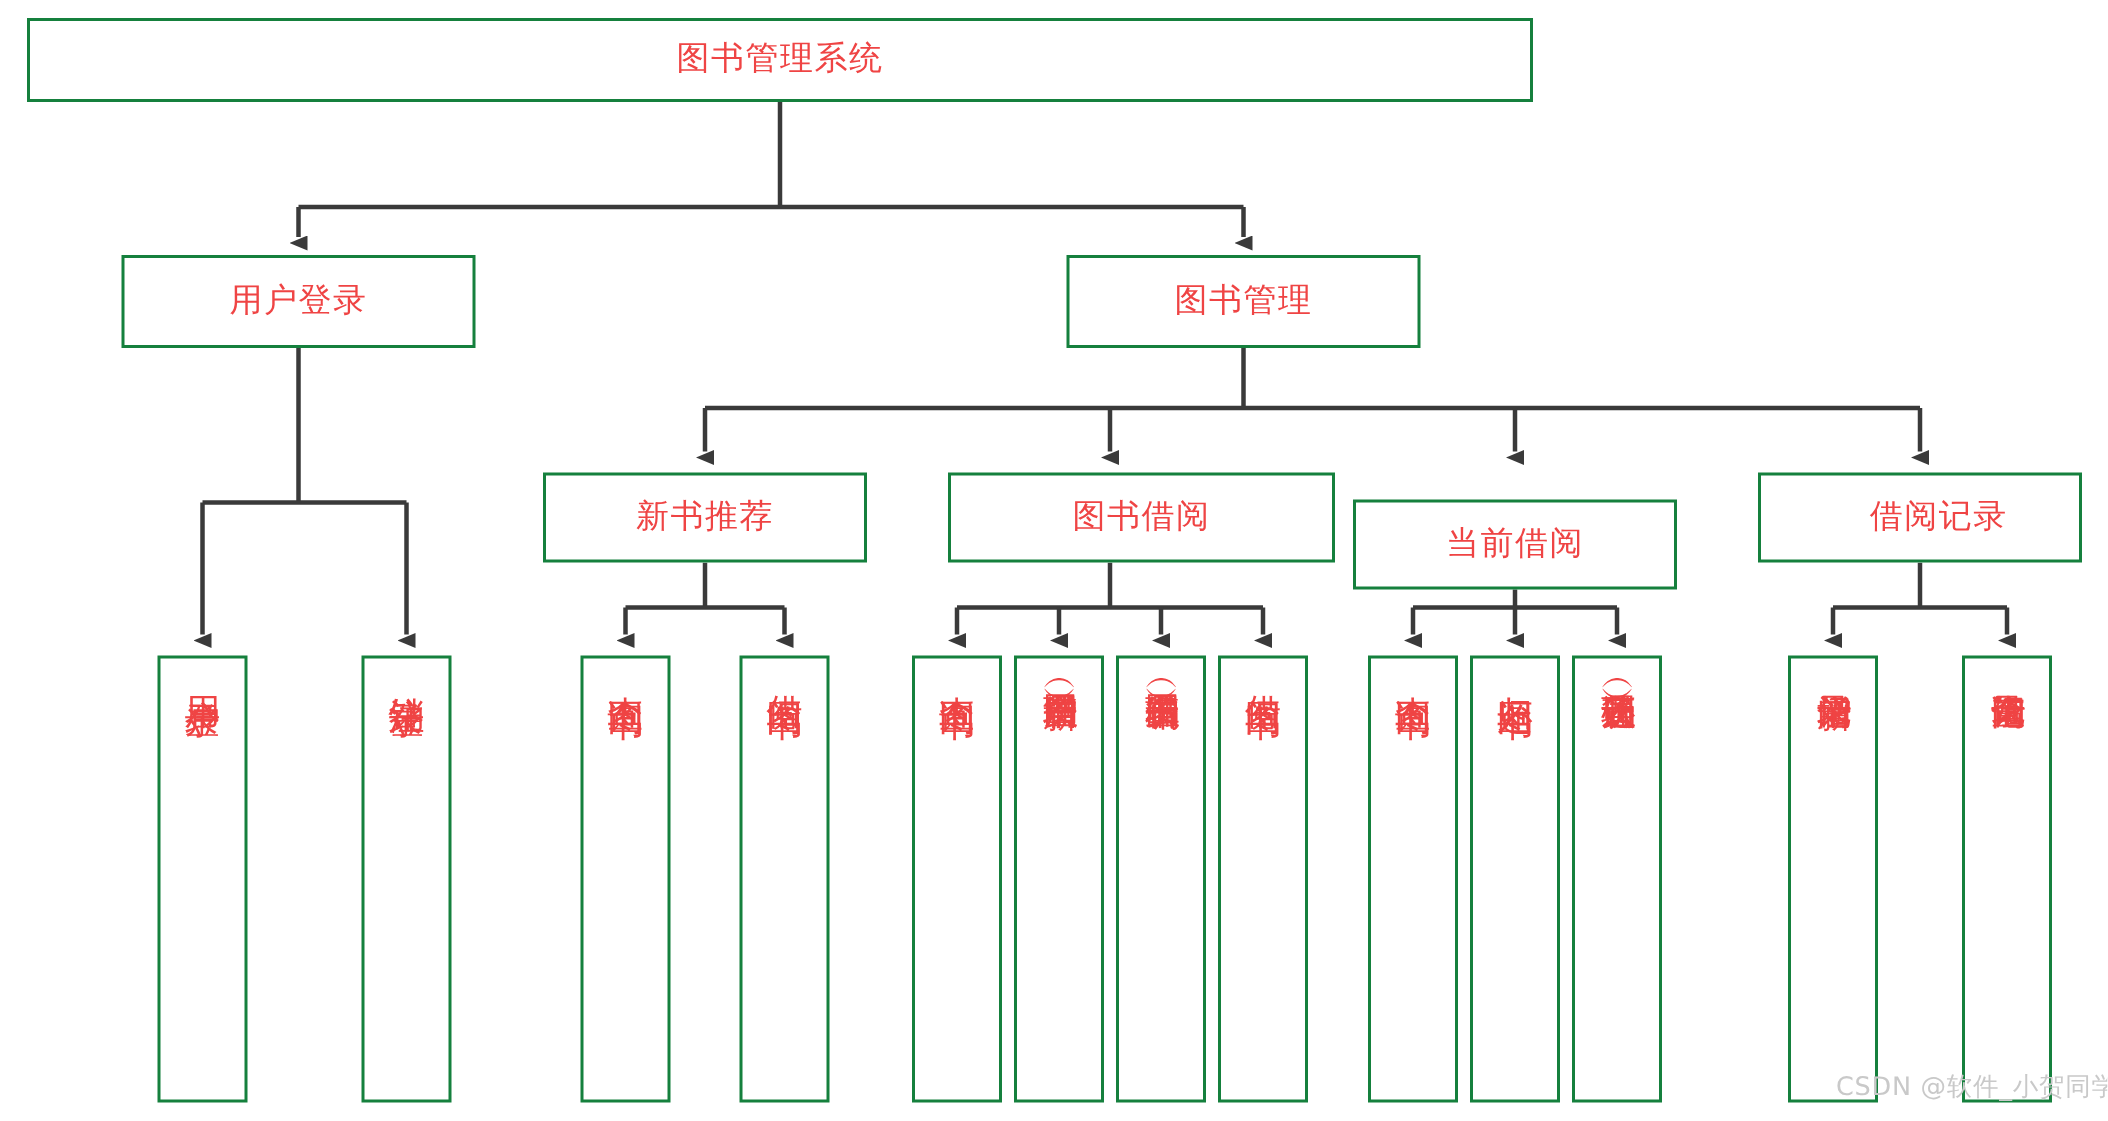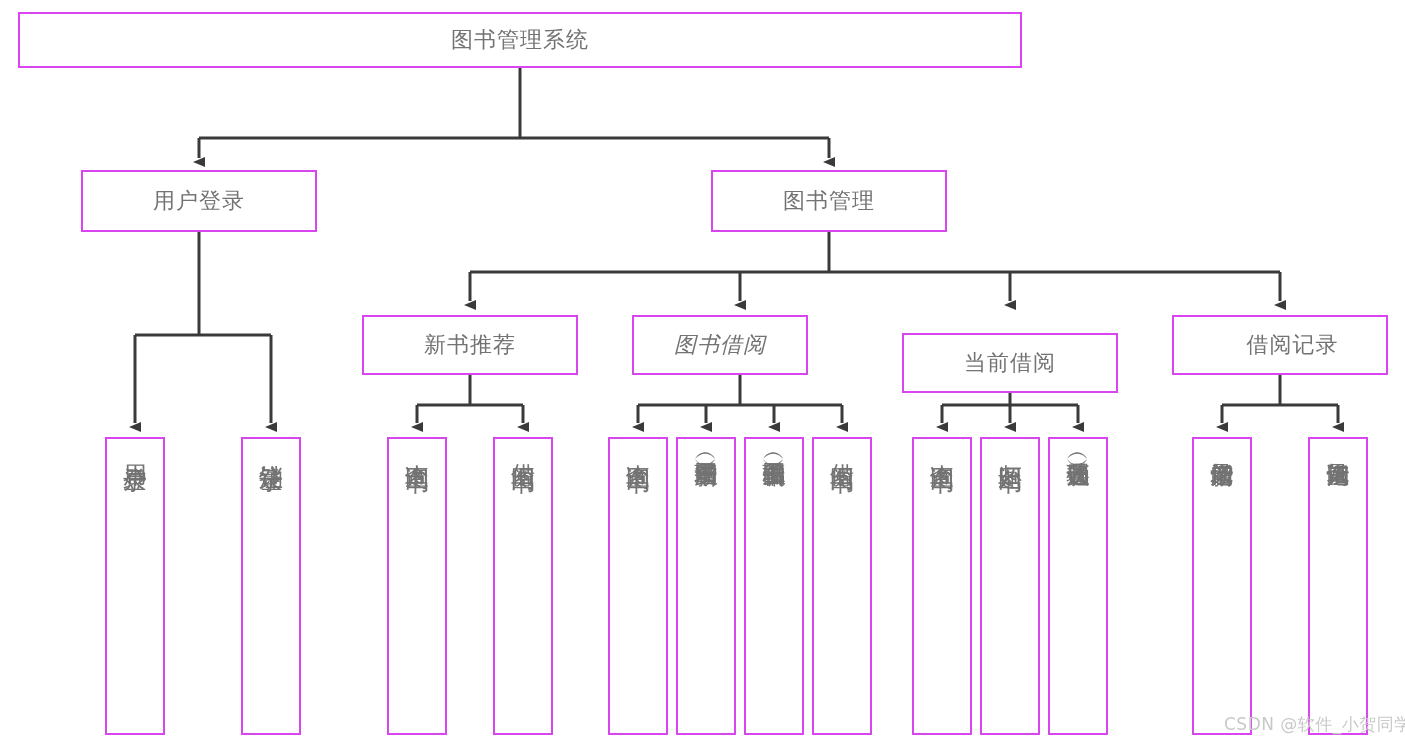--- a/index.html
+++ b/index.html
@@ -22,25 +22,25 @@
     left: 0;
     top: 0;
     width: 1405px;
     height: 747px;
     pointer-events: none;
   }
   .node {
     position: absolute;
     box-sizing: border-box;
     background: #ffffff;
-    border: 2px solid #d946ef;
+    border: 2px solid #15803d;
     display: flex;
     align-items: center;
     justify-content: center;
-    color: #737373;
+    color: #ef4444;
   }
   .node .label {
     display: block;
     text-align: center;
     line-height: 1.15;
     white-space: nowrap;
   }
   .node.horiz .label {
     font-size: 22px;
     letter-spacing: 1px;
@@ -134,21 +134,21 @@
   <div class="node horiz" style="left:81px; top:170px; width:236px; height:62px;">
     <span class="label">用户登录</span>
   </div>
   <div class="node horiz" style="left:711px; top:170px; width:236px; height:62px;justify-content:center;">
     <span class="label">图书管理</span>
   </div>
 
   <div class="node horiz" style="left:362px; top:315px; width:216px; height:60px;align-items:center;">
     <span class="label">新书推荐</span>
   </div>
-  <div class="node horiz" style="left:632px; top:315px; width:176px; height:60px;font-style:italic;">
+  <div class="node horiz" style="left:632px; top:315px; width:258px; height:60px;">
     <span class="label">图书借阅</span>
   </div>
   <div class="node horiz" style="left:902px; top:303px; width:216px; height:60px;margin-top:30px;">
     <span class="label">当前借阅</span>
   </div>
   <div class="node horiz" style="left:1172px; top:315px; width:216px; height:60px;padding-left:25px;">
     <span class="label">借阅记录</span>
   </div>
 
   <div class="node vert" style="left:105px; top:437px; width:60px; height:298px;">

